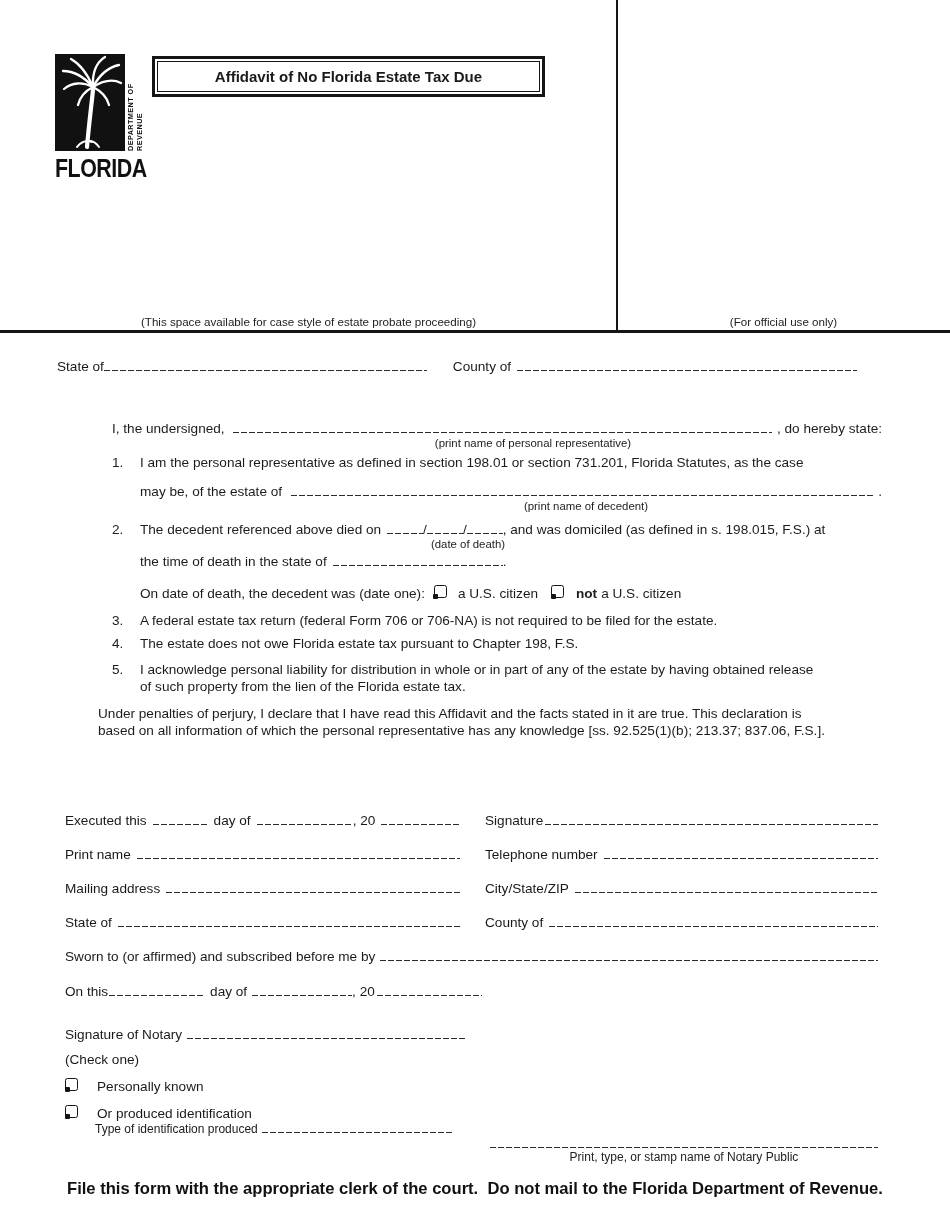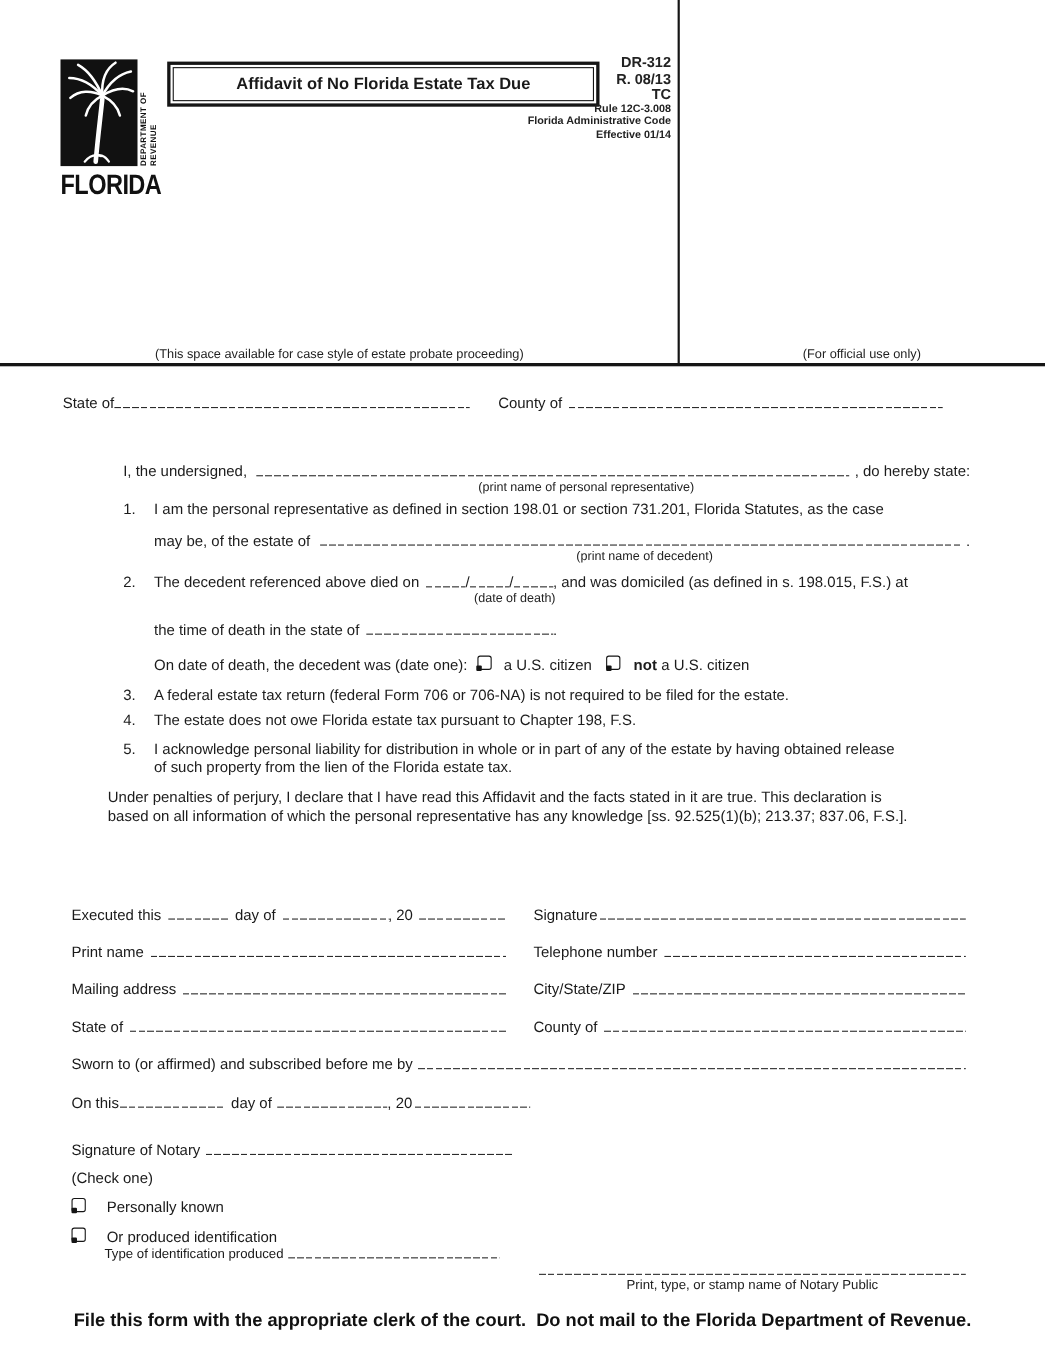--- a/index.html
+++ b/index.html
@@ -43,21 +43,21 @@
   }
   .grow{flex:1;}
   
   .venue{display:flex;align-items:baseline;margin:26px 0 0 57px;}
   
   .aff{margin:46px 68px 0 112px;line-height:17px;color:#1c1c1c;}
   .line{display:flex;align-items:baseline;}
   .cap{font-size:11.4px;color:#222;line-height:13px;}
   .item{display:flex;margin-top:8px;}
   .num{width:28px;flex:0 0 28px;}
-  .body-txt{flex:1;} .gap12{margin-top:12px;} .gap15{margin-top:15px;} .gap2{margin-top:13px;}
+  .body-txt{flex:1;} .gap12{margin-top:12px;} .gap15{margin-top:15px;} .gap2{margin-top:2px;}
   .perjury{margin-left:-14px;margin-top:10px;}
   
   .cb{position:relative;display:inline-block;width:11px;height:11px;border:1.4px solid #151515;border-radius:2.5px;vertical-align:-1px;flex:0 0 auto;}
   .cb::after{content:"";position:absolute;left:-1.5px;bottom:-1.5px;width:5px;height:4.5px;background:#151515;border-radius:1px;}
   .bold{font-weight:bold;}
   .sp-l{margin-left:5px;}
   
   .exec{display:flex;margin:74px 72px 0 65px;}
   .exec-left{width:395px;flex:0 0 395px;}
   .exec-right{flex:1;margin-left:25px;}
@@ -105,28 +105,20 @@
         </svg>
       </div>
       <div class="logo-dept">Department of Revenue</div>
       <div class="logo-name">FLORIDA</div>
     </div>
 
     <div class="title-box">
       <div class="title-inner">Affidavit of No Florida Estate Tax Due</div>
     </div>
 
-    <div class="form-meta">
-      <div class="big">DR-312</div>
-      <div class="big">R. 08/13</div>
-      <div class="big">TC</div>
-      <div class="small">Rule 12C-3.008</div>
-      <div class="small">Florida Administrative Code</div>
-      <div class="small">Effective 01/14</div>
-    </div>
 
     <div class="cap-left">(This space available for case style of estate probate proceeding)</div>
     <div class="cap-right">(For official use only)</div>
   </div>
 
   <div class="venue">
     <span class="lbl">State of</span>
     <span class="ul" style="width:323px"></span>
     <span class="lbl" style="margin-left:26px">County of</span>
     <span class="ul" style="width:340px;margin-left:6px"></span>

